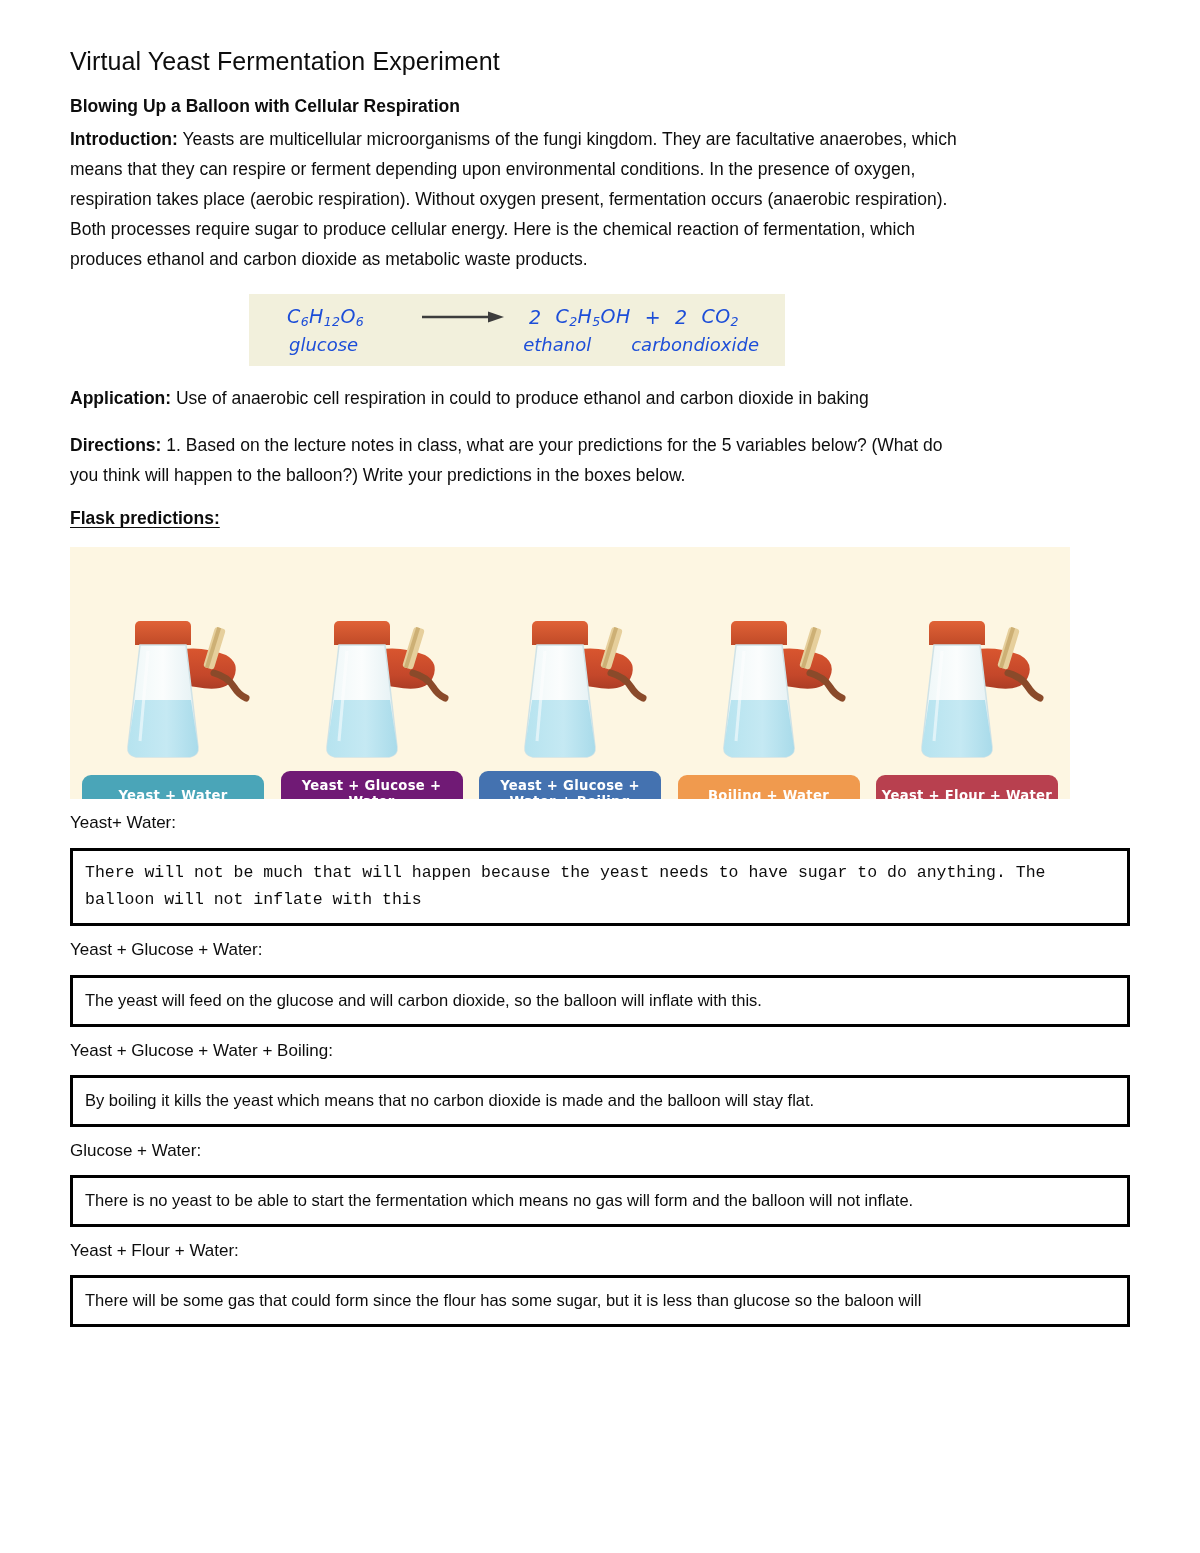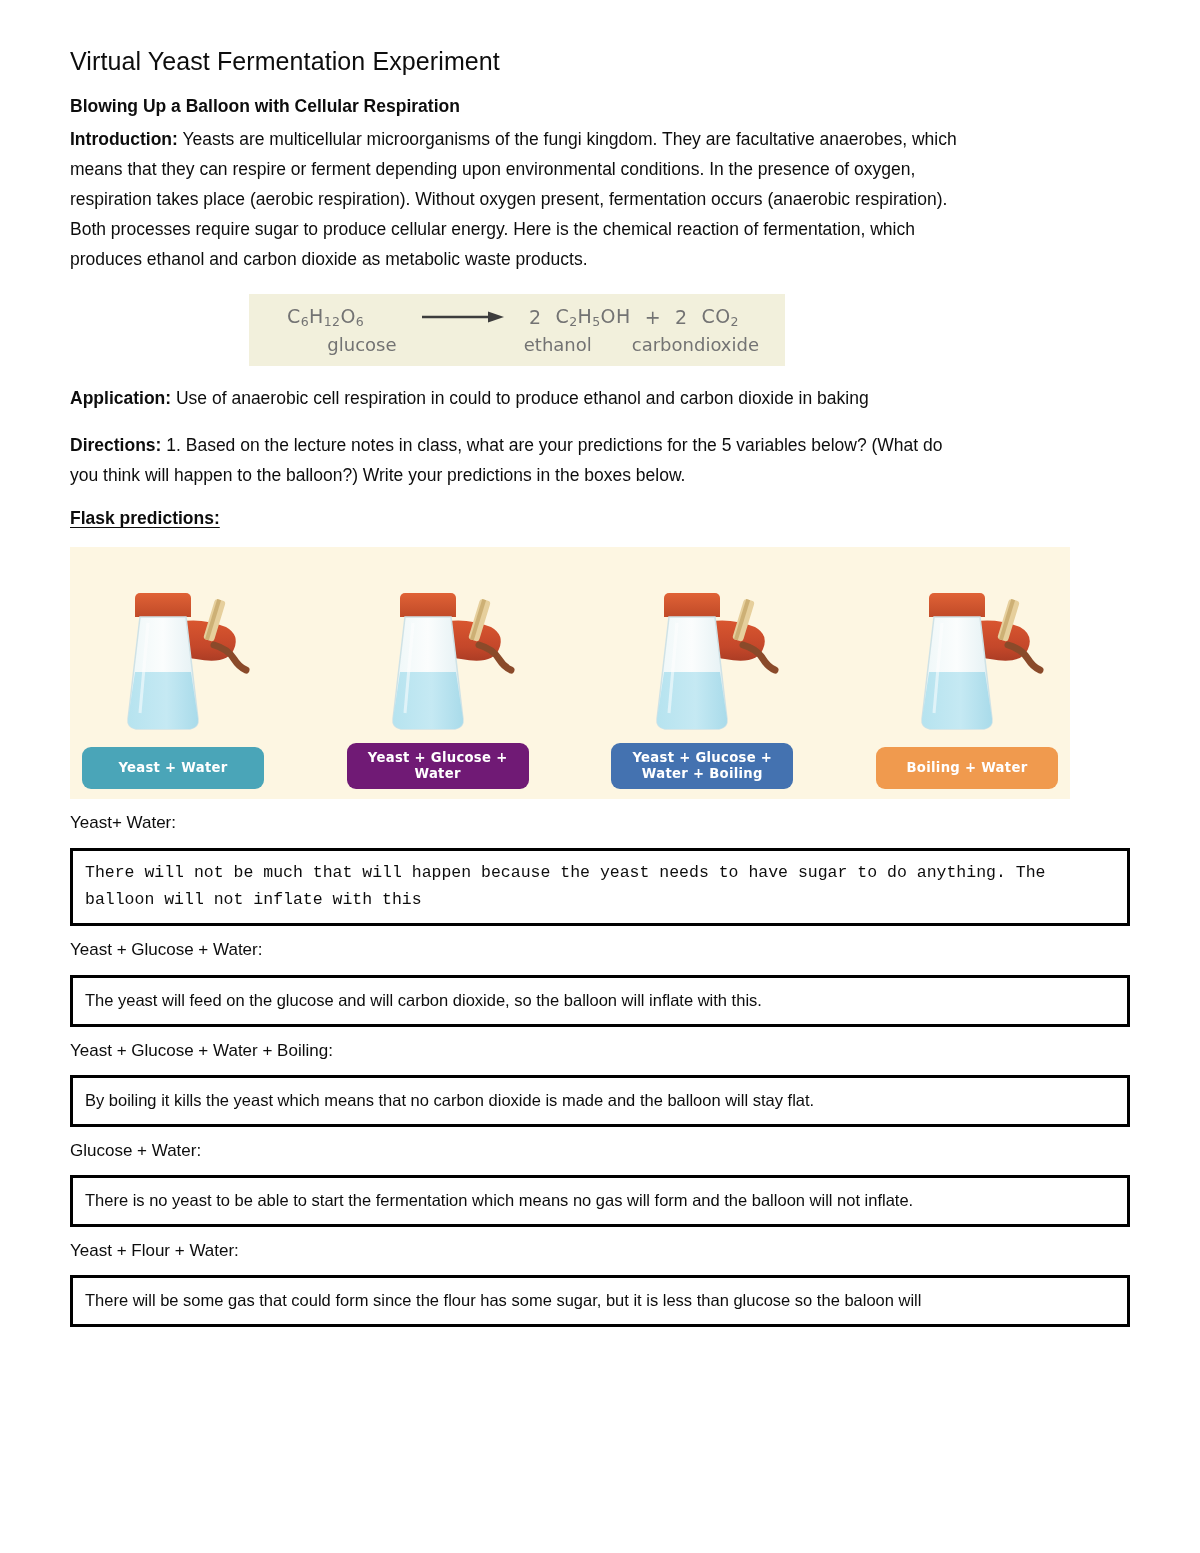--- a/index.html
+++ b/index.html
@@ -60,59 +60,61 @@
   }
   .eq-box {
     background: #f2f0dc;
     width: 536px;
     height: 72px;
     padding: 9px 26px 8px 26px;
     display: flex;
     flex-direction: column;
     justify-content: center;
     font-family: "DejaVu Sans", sans-serif;
-    color: #737373;
+    color: #1d4ed8;
+    font-style: italic;
   }
   .eq-row1 {
     display: flex;
     align-items: center;
     font-size: 19px;
     letter-spacing: .4px;
     height: 30px;
   }
   .eq-row2 {
     display: flex;
     align-items: center;
     font-size: 18px;
     height: 28px;
   }
   .eq-lhs { width: 128px; text-align: left; padding-left: 12px; }
   .eq-arrow-cell { width: 120px; display: flex; align-items: center; justify-content: center; }
   .arrow-svg { display: block; }
   .eq-rhs { flex: 1; display: flex; align-items: center; gap: 14px; padding-left: 6px; }
-  .eq-lab-lhs { width: 128px; text-align: right; padding-left: 14px; }
+  .eq-lab-lhs { width: 128px; text-align: left; padding-left: 14px; }
   .eq-lab-gap { width: 120px; }
   .eq-lab-rhs { flex: 1; display: flex; gap: 40px; padding-left: 14px; }
   sub { font-size: 0.66em; vertical-align: -0.22em; }
 
   
   .flask-figure {
     position: relative;
     margin-top: 18px;
     width: 1000px;
     height: 252px;
     background: #fdf6e2;
     overflow: hidden;
   }
   .flask-row {
     position: absolute;
     inset: 0;
     display: flex;
     justify-content: space-between;
     padding: 0 8px;
+    margin-top: 28px;
   }
   .flask-cell {
     position: relative;
     width: 190px;
     height: 252px;
   }
   .flask-art {
     position: absolute;
     top: 6px;
     left: 0;
@@ -283,20 +285,34 @@
           <rect x="133" y="46" width="4" height="42" fill="#cdb075" transform="rotate(17 136 67)"></rect>
           <path d="M57 54 h56 v10 h-56 z" fill="url(#stpA)"></path>
           <rect x="57" y="40" width="56" height="24" rx="5" fill="url(#stpA)"></rect>
           <path d="M62 64 L50 166 Q49 174 58 176 H112 Q121 174 120 166 L108 64 Z" fill="url(#glsA)" stroke="#cfe2e6" stroke-width="1.5"></path>
           <path d="M57 119 L50 166 Q49 174 58 176 H112 Q121 174 120 166 L113 119 Z" fill="url(#liqA)"></path>
           <path d="M70 70 L62 160" stroke="#ffffff" stroke-width="3" opacity=".55"></path>
         </svg>
         <div class="flask-label" style="background:#F09A4E">Boiling + Water</div>
       </div>
 
+      <div class="flask-cell">
+        <svg class="flask-art" viewBox="0 0 190 196">
+          <path d="M64 112 Q84 100 118 106 Q150 112 156 96 Q162 82 148 74 Q118 62 88 72 Q64 82 62 98 Z" fill="url(#balA)"></path>
+          <path d="M136 92 q14 4 20 14 q5 8 12 11" stroke="#8a4a2a" stroke-width="7" fill="none" stroke-linecap="round"></path>
+          <rect x="131" y="46" width="11" height="42" rx="3" fill="#e6cf9c" transform="rotate(17 136 67)"></rect>
+          <rect x="133" y="46" width="4" height="42" fill="#cdb075" transform="rotate(17 136 67)"></rect>
+          <path d="M57 54 h56 v10 h-56 z" fill="url(#stpA)"></path>
+          <rect x="57" y="40" width="56" height="24" rx="5" fill="url(#stpA)"></rect>
+          <path d="M62 64 L50 166 Q49 174 58 176 H112 Q121 174 120 166 L108 64 Z" fill="url(#glsA)" stroke="#cfe2e6" stroke-width="1.5"></path>
+          <path d="M57 119 L50 166 Q49 174 58 176 H112 Q121 174 120 166 L113 119 Z" fill="url(#liqA)"></path>
+          <path d="M70 70 L62 160" stroke="#ffffff" stroke-width="3" opacity=".55"></path>
+        </svg>
+        <div class="flask-label" style="background:#B8404F">Yeast + Flour + Water</div>
+      </div>
 
     </div>
   </div>
 
   <div class="pred-block">
     <div class="pred-label">Yeast+ Water:</div>
     <div class="answer-box tall">There will not be much that will happen because the yeast needs to have sugar to do anything. The balloon will not inflate with this</div>
   </div>
 
   <div class="pred-block">

